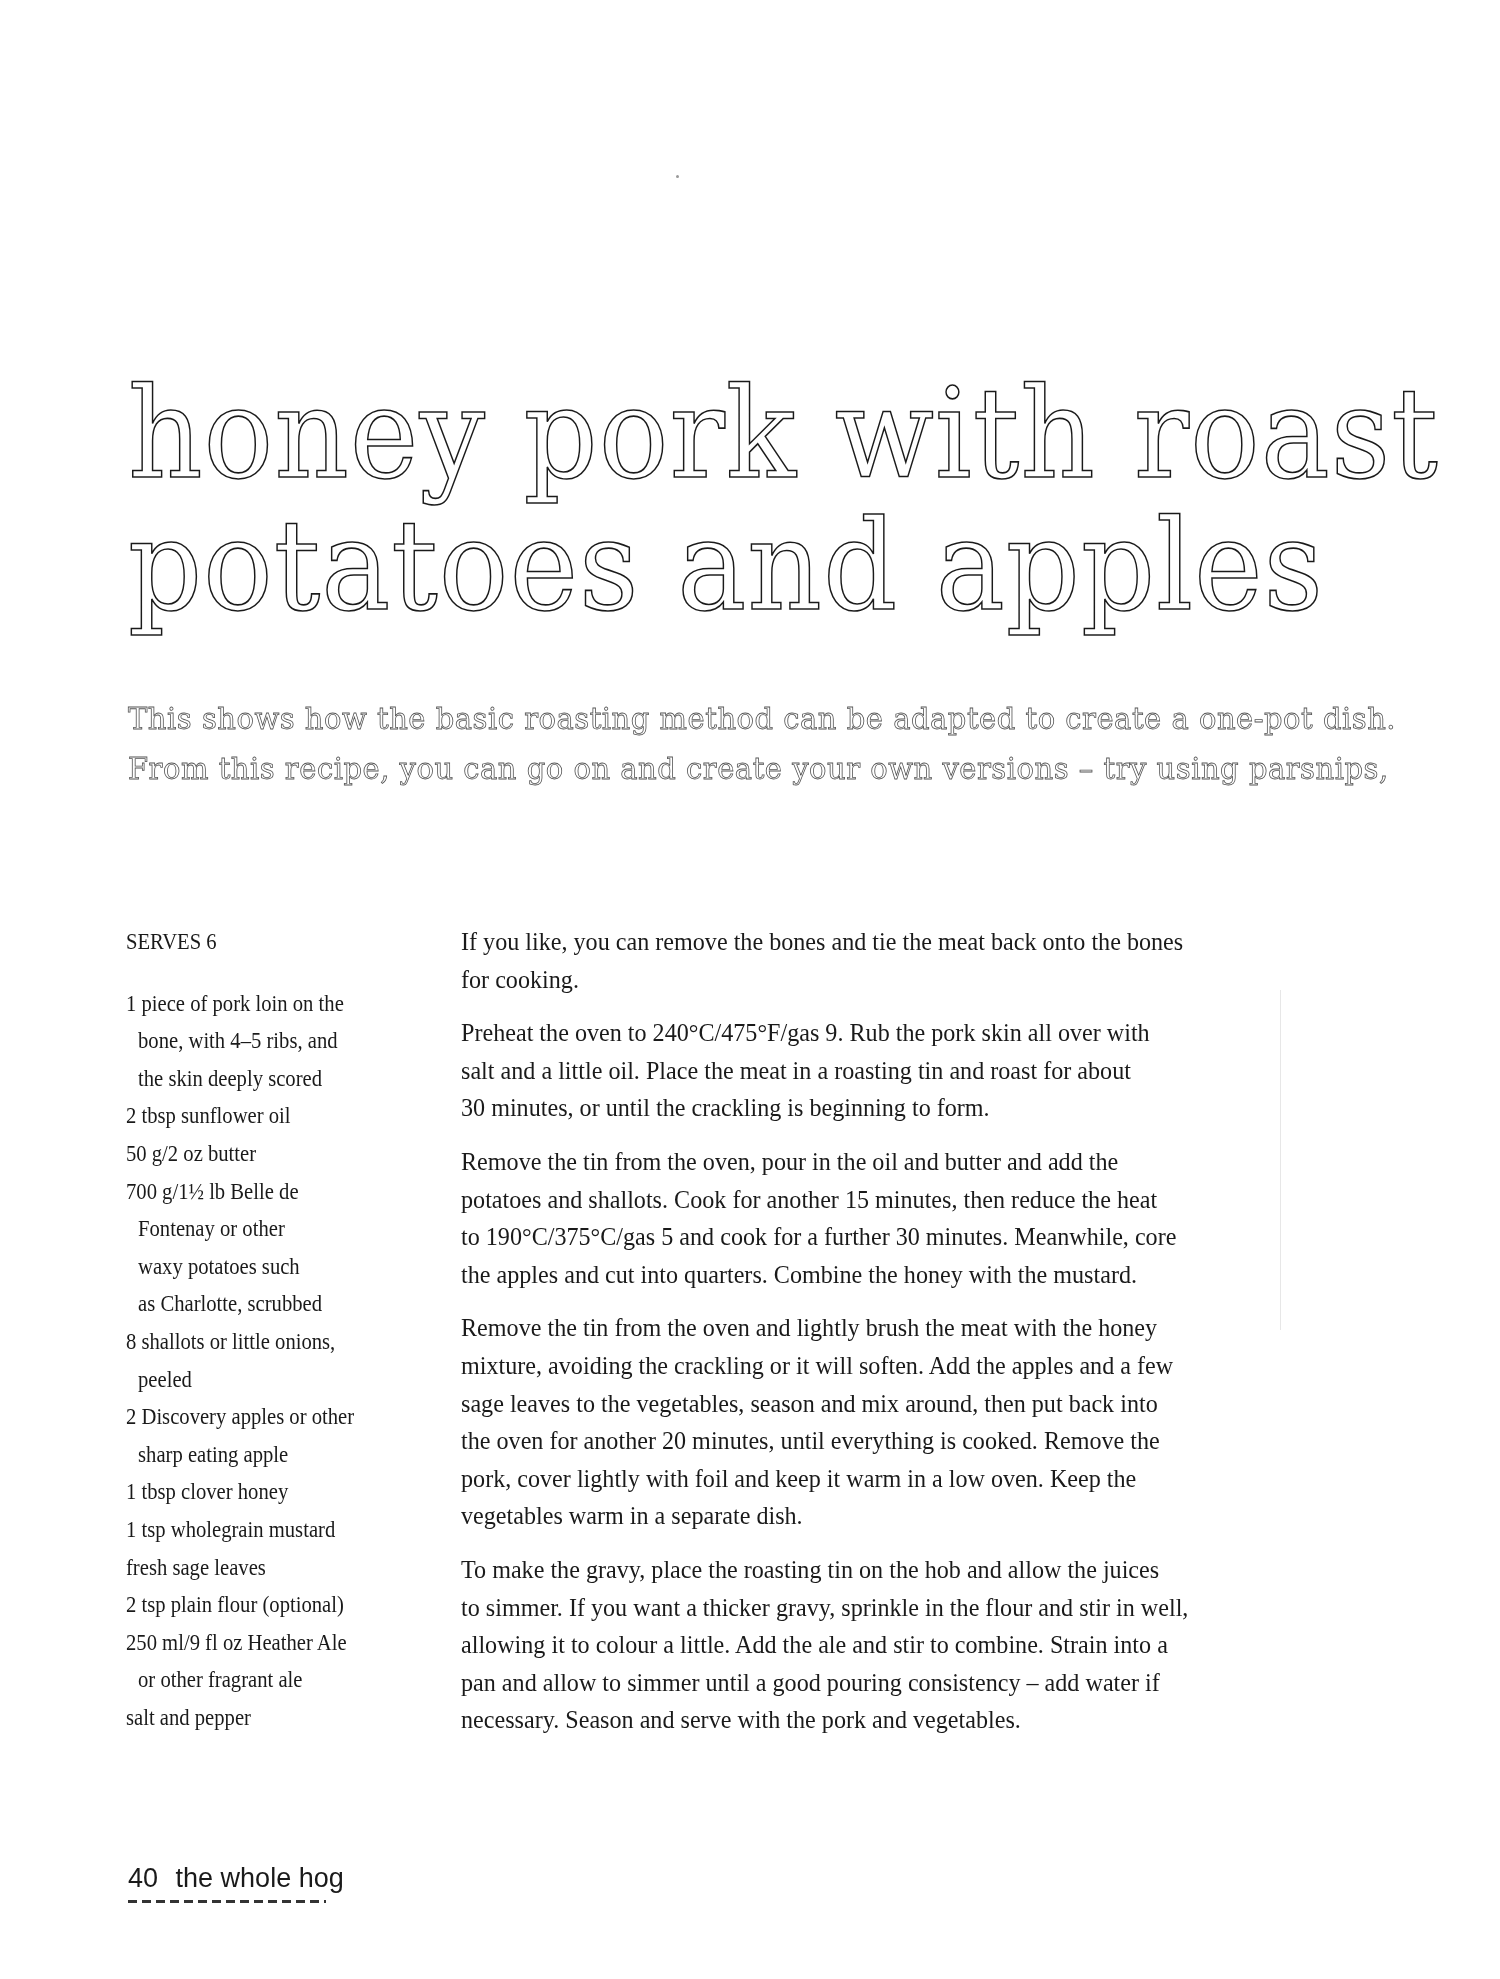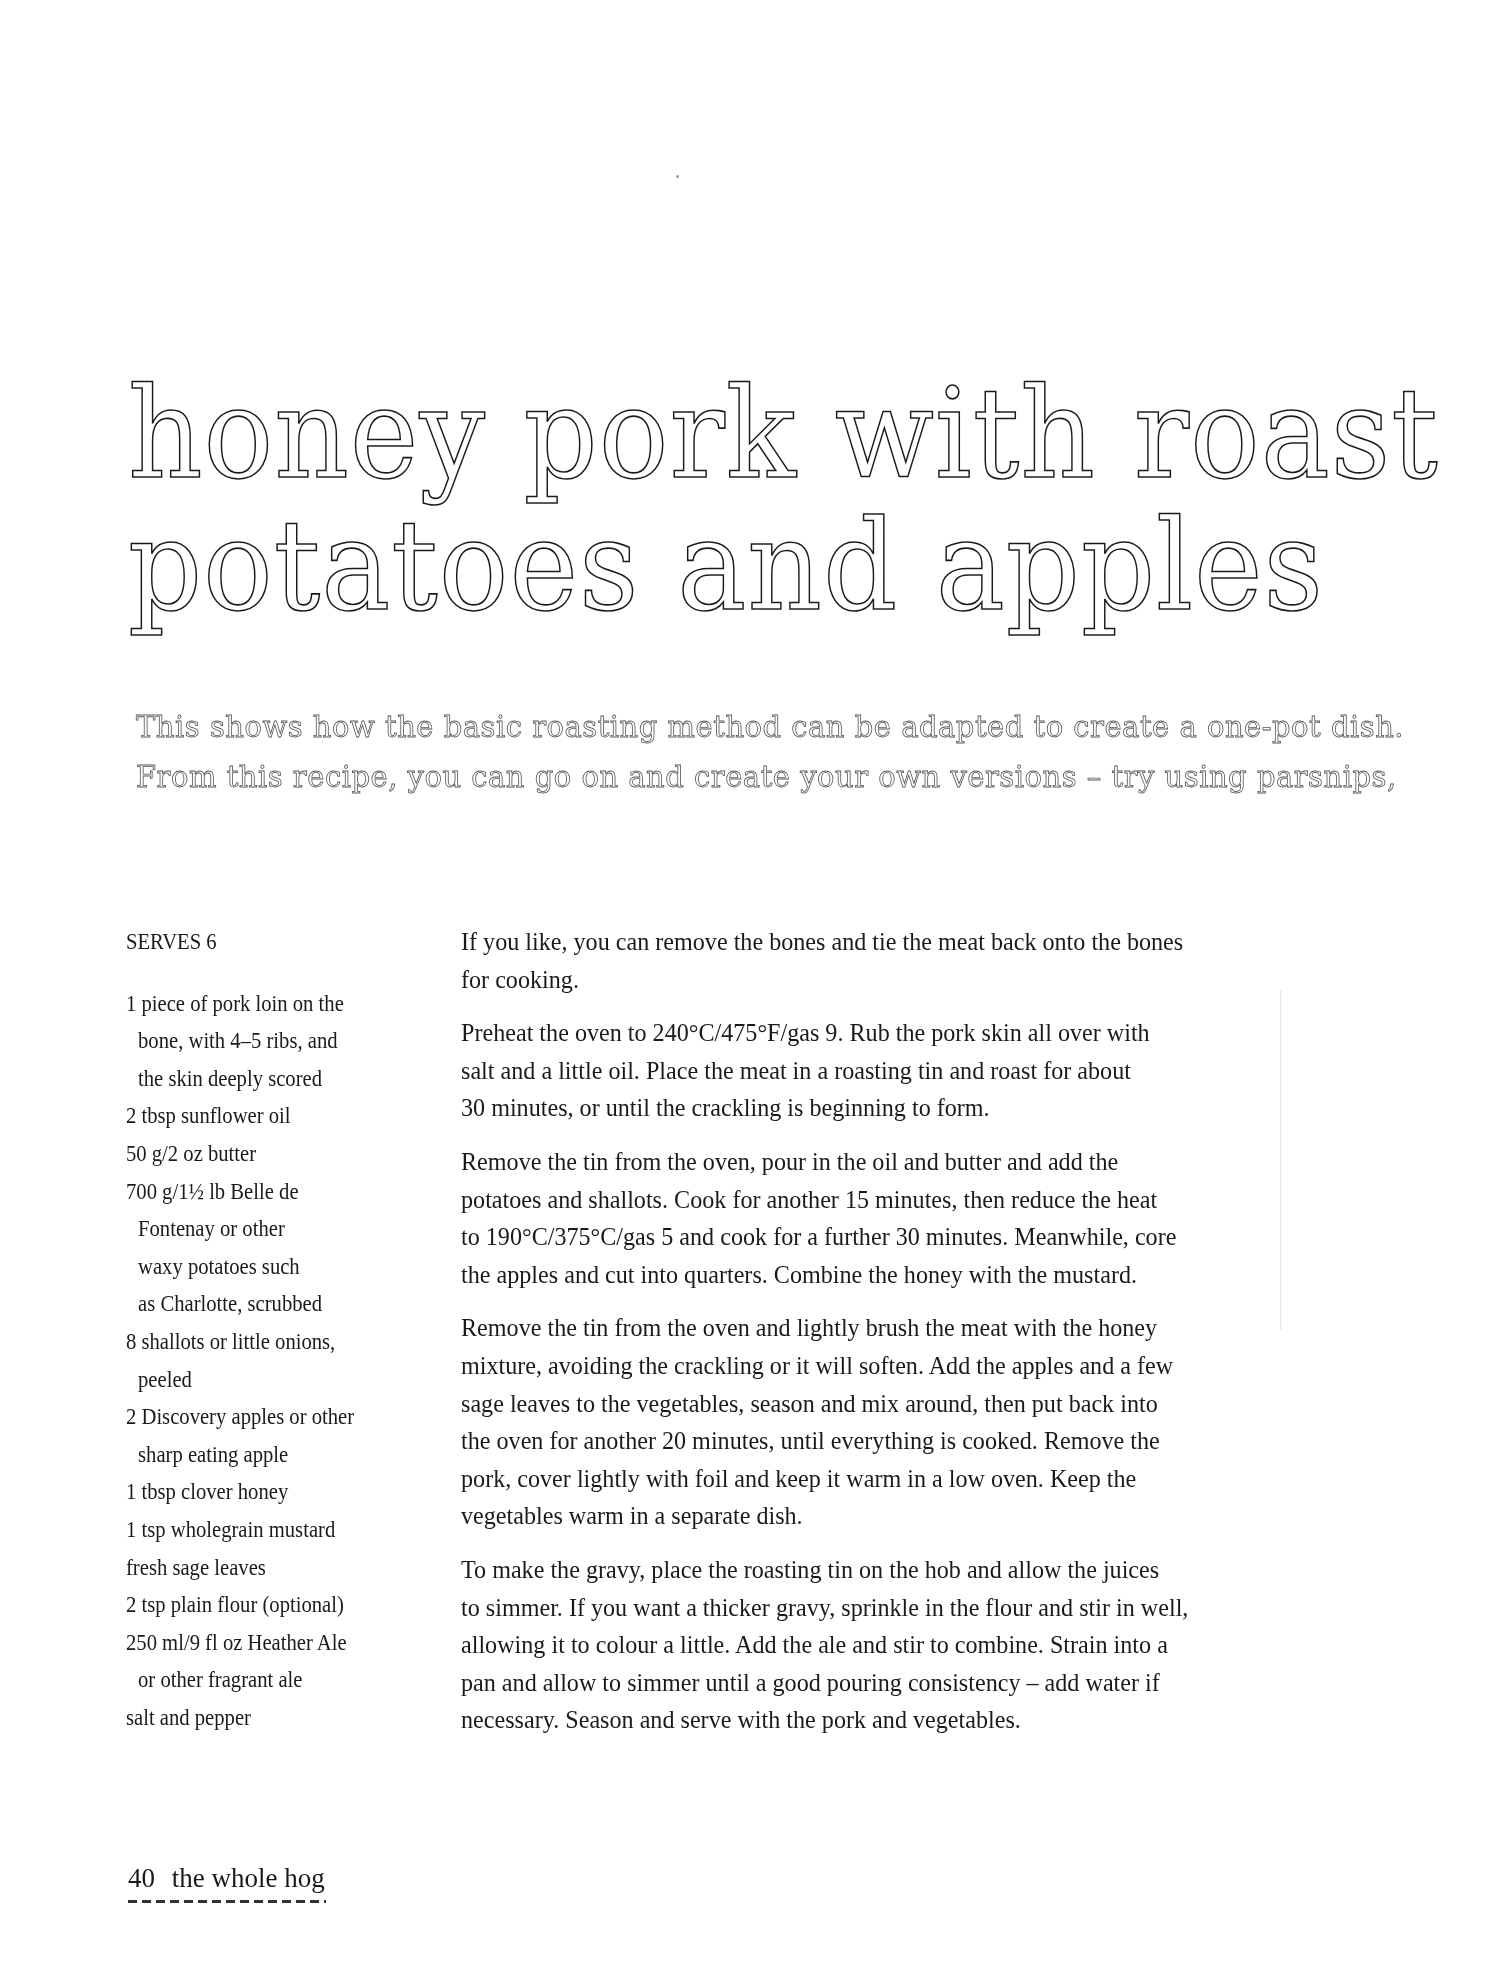--- a/index.html
+++ b/index.html
@@ -11,21 +11,21 @@
     font-family: "DejaVu Serif", serif; font-weight: normal;
     font-size: 126px; line-height: 132px; letter-spacing: 1px;
     color: #ffffff; -webkit-text-stroke: 1.6px #1a1a1a; margin: 0;
     transform: scaleX(0.92); transform-origin: left top;
   }
   .title .line { display: block; white-space: nowrap; }
 
   .intro {
     position: absolute; left: 128px; top: 694px; width: 1300px;
     font-family: "DejaVu Serif", serif; font-size: 29px; line-height: 50px;
-    color: #ffffff; -webkit-text-stroke: 0.8px #555; letter-spacing: 0.5px; margin: 8px;
+    color: #ffffff; -webkit-text-stroke: 0.8px #555; letter-spacing: 0.5px; margin: 0;
   }
   .intro .line { display: block; white-space: nowrap; }
 
   .ingredients {
     position: absolute; left: 126px; top: 923px; width: 300px;
     font-family: "Liberation Serif", serif; font-size: 24px; line-height: 37.6px;
     color: #1a1a1a; transform: scaleX(0.86); transform-origin: left top;
   }
   .serves { margin: 0 0 24px 0; letter-spacing: 0; }
   .ing-list { list-style: none; margin: 0; padding: 0; }
@@ -35,21 +35,21 @@
   .method {
     position: absolute; left: 461px; top: 923px; width: 1010px;
     font-family: "Liberation Serif", serif; font-size: 25px; line-height: 37.6px;
     color: #1a1a1a; transform: scaleX(0.965); transform-origin: left top;
   }
   .method p { margin: 0 0 16px 0; }
   .method .line { display: block; white-space: nowrap; }
 
   .footer {
     position: absolute; left: 128px; top: 1862px;
-    font-family: Liberation Serif, serif; font-size: 27px; line-height: 32px; color: #1a1a1a;
+    font-family: Liberation Sans, sans-serif; font-size: 27px; line-height: 32px; color: #1a1a1a;
   }
   .footer .num { margin-right: 10px; }
   .footer .rule {
     margin-top: 6px; width: 198px; height: 3px;
     background: repeating-linear-gradient(90deg, #333 0 9px, transparent 9px 14px);
   }
   .speck { position: absolute; width: 3px; height: 3px; border-radius: 50%; background: #999; }
   .scanline { position: absolute; width: 1px; background: rgba(120,120,120,0.18); }
 </style>
 </head>

